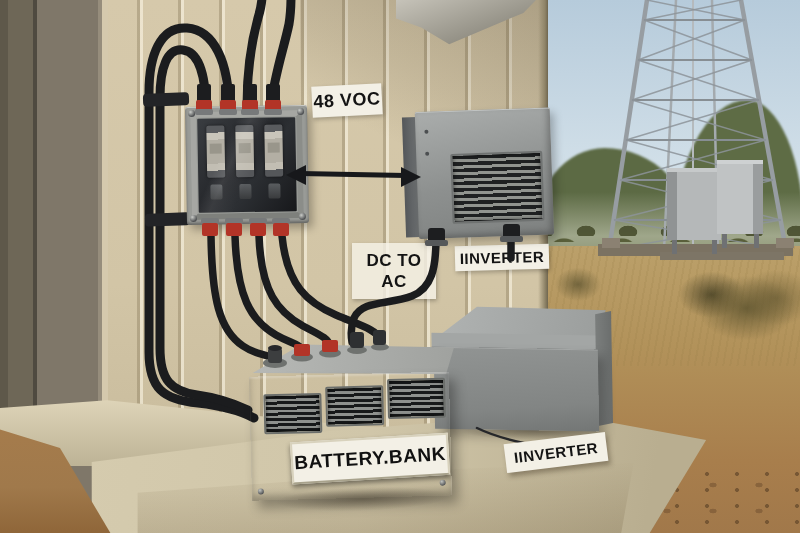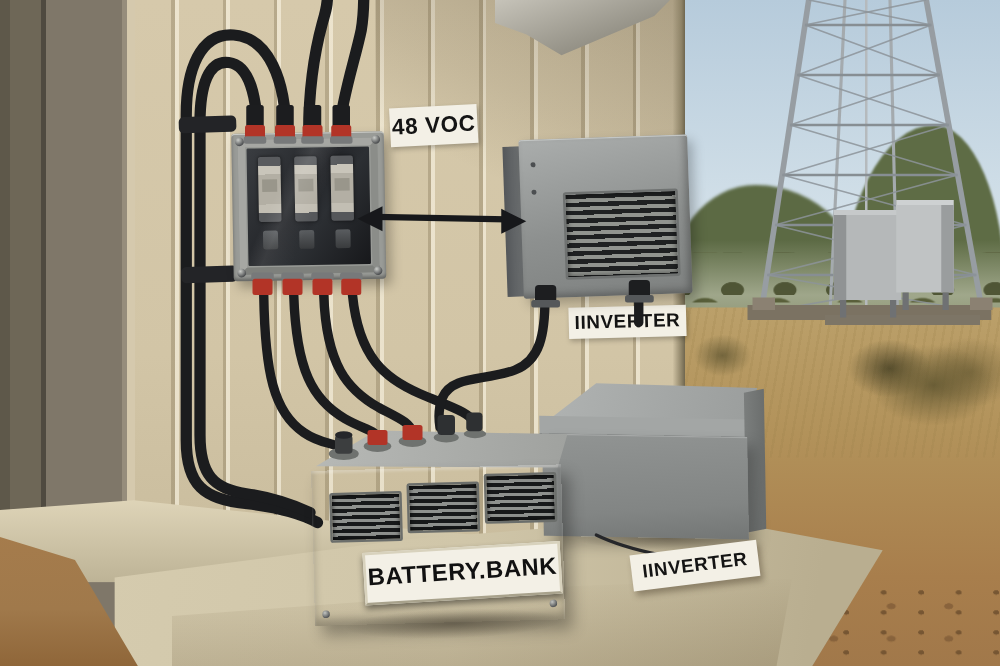--- a/index.html
+++ b/index.html
@@ -253,20 +253,24 @@
     </div>
     <div class="screw" style="left:3px;top:3px;"></div>
     <div class="screw" style="right:3px;top:3px;"></div>
     <div class="screw" style="left:3px;bottom:3px;"></div>
     <div class="screw" style="right:3px;bottom:3px;"></div>
   </div>
 
   <div class="abs plabel label-48">
     <span>48 VOC</span>
   </div>
+  <div class="abs plabel label-dcac">
+    <span>DC TO</span>
+    <span>AC</span>
+  </div>
   <div class="abs plabel label-invwall">
     <span>IINVERTER</span>
   </div>
 
   <div class="abs winv">
     <div class="wside"></div>
     <div class="wbody"></div>
     <div class="grille"></div>
     <div class="dot" style="left:22px;top:18px;"></div>
     <div class="dot" style="left:22px;top:40px;"></div>

